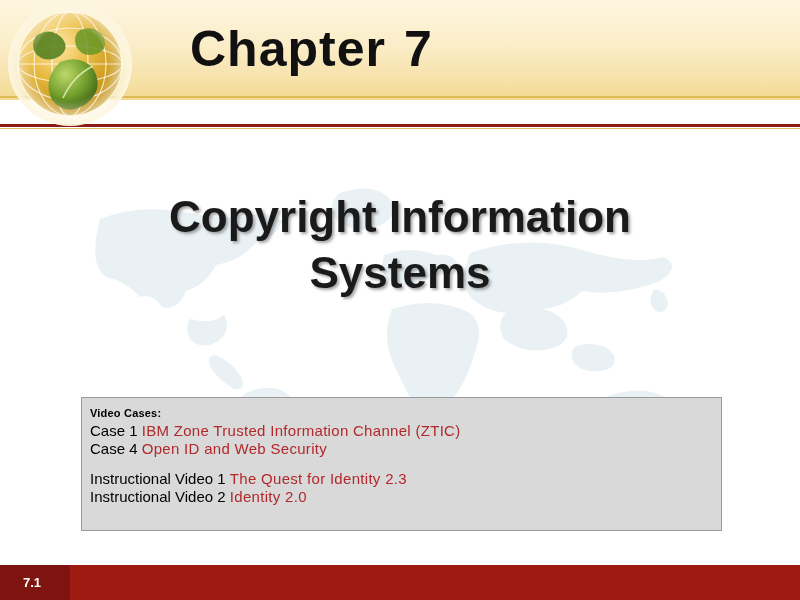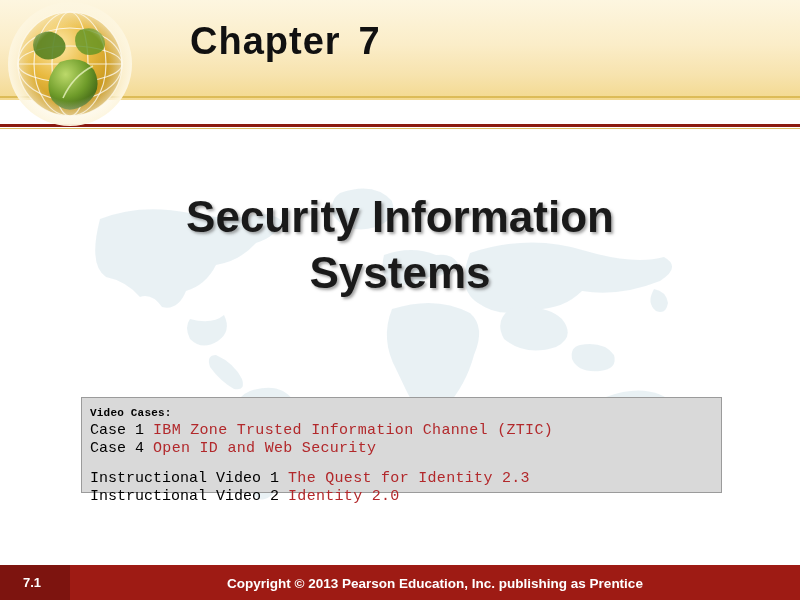--- a/index.html
+++ b/index.html
@@ -62,21 +62,21 @@
     top: 100px;
     width: 800px;
     height: 24px;
     background: #ffffff;
   }
 
   .chapter-title {
     position: absolute;
     left: 190px;
     top: 20px;
-    font-size: 38px;
+    font-size: 50px;
     font-weight: bold;
     color: #111111;
     letter-spacing: 1px;
     white-space: nowrap;
     font-family: "Liberation Sans", sans-serif;
   }
   .chapter-title .num {
     margin-left: 18px;
   }
 
@@ -121,26 +121,26 @@
     text-shadow: 2px 2px 3px rgba(90,90,90,.55);
     font-family: "Liberation Sans", sans-serif;
   }
 
   
   .cases-box {
     position: absolute;
     left: 81px;
     top: 268px;
     width: 641px;
-    height: 96px;
+    height: 134px;
     background: #d9d9d9;
     border: 1px solid #9b9b9b;
     box-sizing: border-box;
     padding: 9px 0 0 8px;
-    font-family: Liberation Mono, monospace;
+    font-family: Liberation Sans, sans-serif;
   }
   .cases-heading {
     font-size: 11px;
     font-weight: bold;
     color: #000000;
     margin-bottom: 3px;
     letter-spacing: .2px;
   }
   .case-line {
     font-size: 15px;
@@ -273,21 +273,21 @@
           <path d="M566 238 q44 -16 70 8 q14 22 -10 38 q-34 16 -62 -6 q-14 -20 2 -40 z"></path>
 
           <path d="M660 296 q14 -2 16 10 q0 12 -12 10 q-12 -4 -4 -20 z"></path>
 
           <path d="M614 130 q12 2 14 14 q-2 12 -12 8 q-10 -8 -2 -22 z"></path>
         </g>
       </svg>
     </div>
 
     <div class="main-title">
-      <div>Security Information</div>
+      <div>Copyright Information</div>
       <div>Systems</div>
     </div>
 
     <div class="cases-box">
       <div class="cases-heading">Video Cases:</div>
 
       <div class="case-line">
         <span>Case 1</span>
         <span class="lnk">IBM Zone Trusted Information Channel (ZTIC)</span>
       </div>
@@ -306,15 +306,14 @@
       <div class="case-line">
         <span>Instructional Video 2</span>
         <span class="lnk">Identity 2.0</span>
       </div>
     </div>
   </div>
 
   <div class="footer"></div>
   <div class="footer-left"></div>
   <div class="page-num">7.1</div>
-  <div class="copyright">Copyright © 2013 Pearson Education, Inc. publishing as Prentice</div>
 
 </div>
 
 </body></html>

